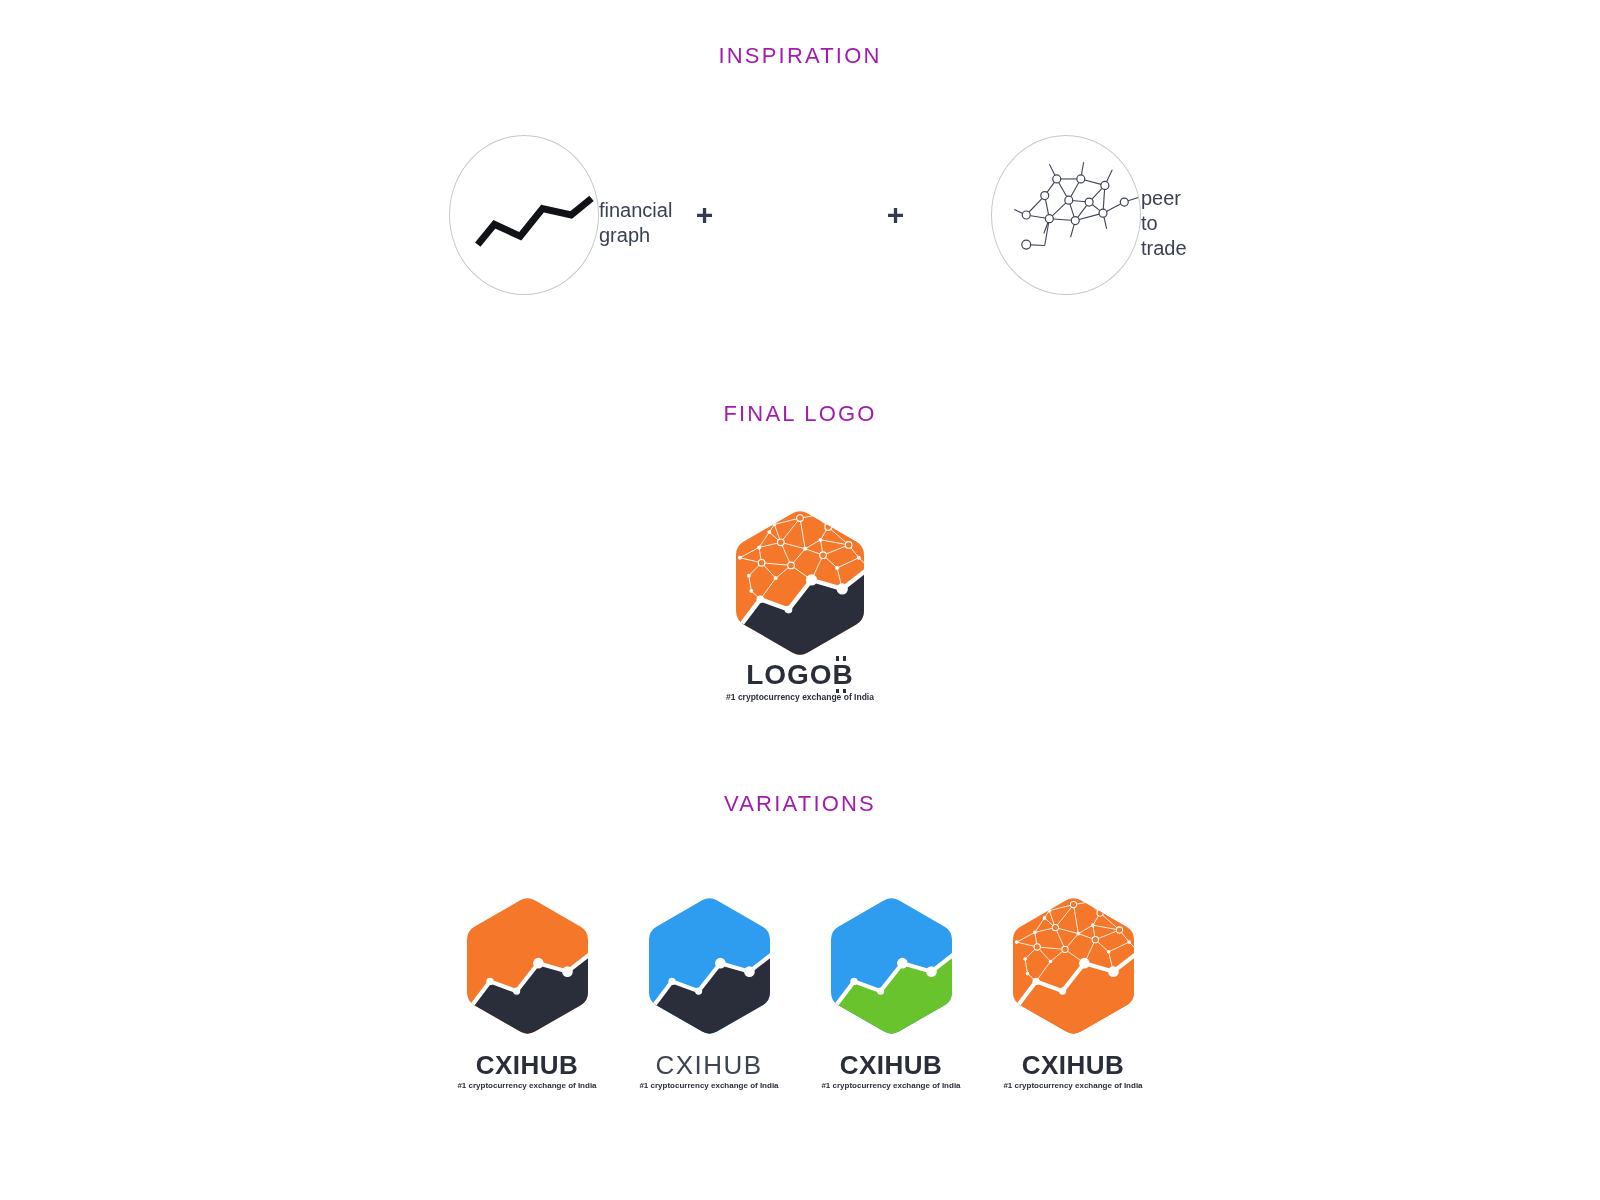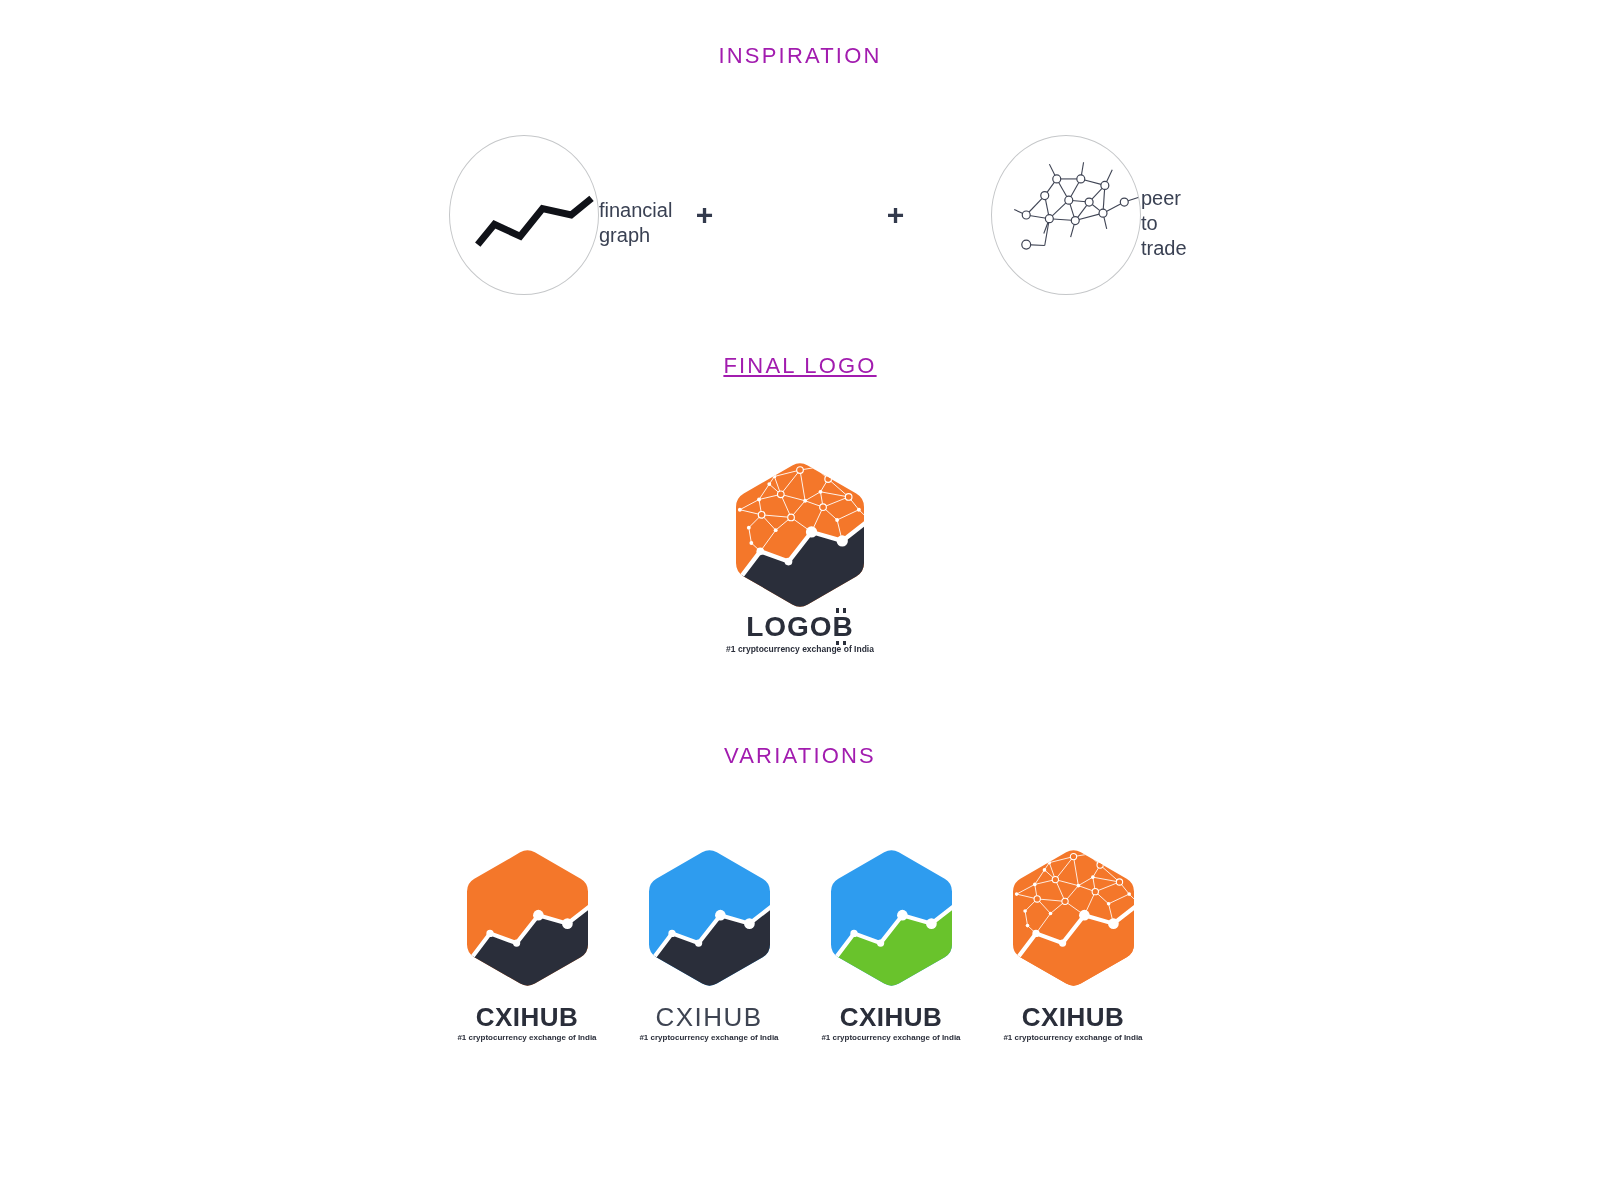--- a/index.html
+++ b/index.html
@@ -18,21 +18,21 @@
   .circle{
     width:158px;height:158px;border:1px solid #C5C7C9;border-radius:50%;
     display:flex;align-items:center;justify-content:center;background:#fff;
   }
   .circle svg{width:148px;height:148px;}
   .insp-label{margin-top:16px;font-size:20px;color:#3A4153;line-height:25px;}
   .plus{
     width:191px;height:160px;display:flex;align-items:center;justify-content:center;
     font-size:30px;font-weight:700;color:#333A4D;
   }
-  #final-title{margin-top:58px;text-decoration:underline;}
+  #final-title{margin-top:106px;}
   .hex{display:block;}
   .hex svg{display:block;width:100%;height:100%;}
   .hex-final{width:128px;height:148px;margin-top:82px;}
   .wordmark{
     margin-top:3px;font-size:28px;font-weight:800;letter-spacing:1px;
     color:#2A2E3A;line-height:30px;white-space:nowrap;
   }
   .btc{position:relative;display:inline-block;}
   .btc::before,.btc::after{
     content:"";position:absolute;left:3.5px;width:2.5px;height:4.5px;

